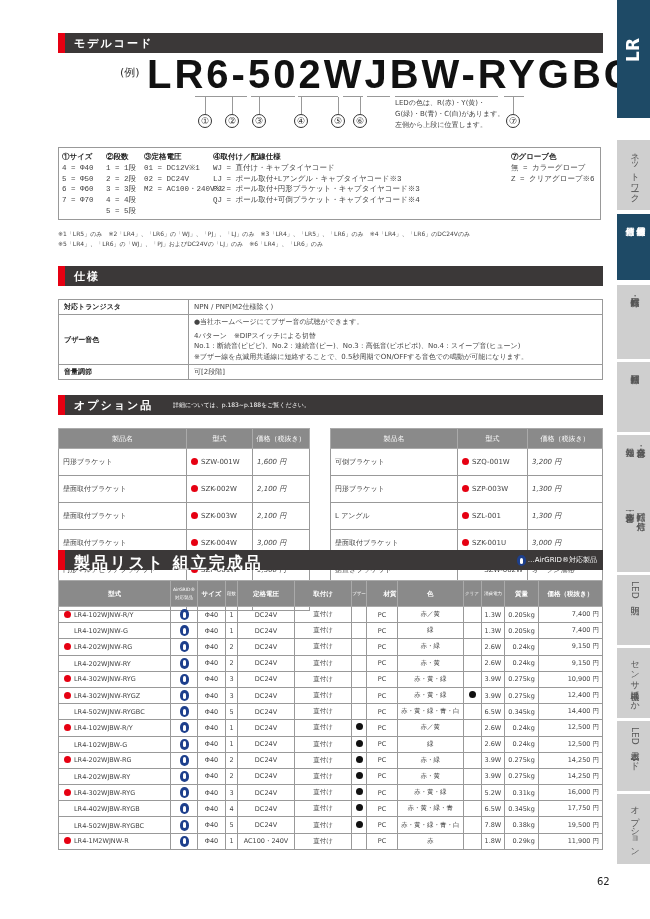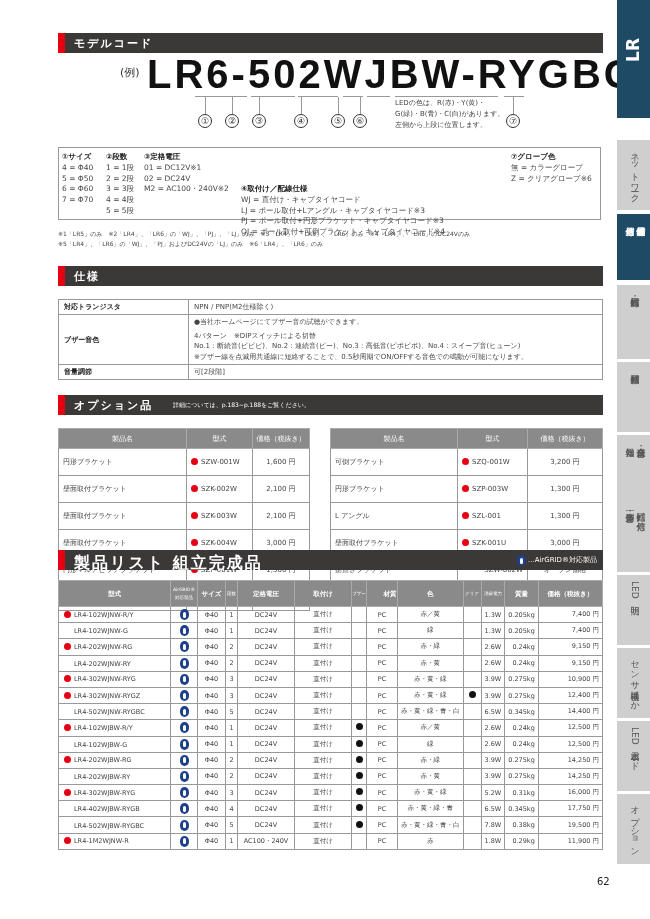--- a/index.html
+++ b/index.html
@@ -14,34 +14,34 @@
 
   
   .example { position: absolute; left: 120px; top: 65px; font-size: 11px; color: #333; }
   .model-code { position: absolute; left: 147px; top: 52px; font-family: "Liberation Sans", sans-serif; font-weight: bold; font-size: 40px; letter-spacing: 3px; color: #111; white-space: nowrap; }
   .underline { position: absolute; height: 1px; background: #999; top: 96px; }
   .tick { position: absolute; width: 1px; background: #999; top: 97px; height: 17px; }
   .circ { position: absolute; top: 114px; width: 14px; height: 14px; border: 1px solid #333; border-radius: 50%; font-size: 9px; text-align: center; line-height: 12px; color: #333; }
   .led-note { position: absolute; left: 395px; top: 98px; font-size: 7px; color: #444; line-height: 11px; width: 170px; }
 
   .legend-box { position: absolute; left: 58px; top: 147px; width: 543px; height: 73px; border: 1px solid #999; border-top: 1px solid #999; }
-  .lcol { position: absolute; top: 4px; font-size: 7.5px; line-height: 10.8px; color: #444; white-space: nowrap; }
+  .lcol { position: absolute; top: 4px; font-size: 7.5px; line-height: 10.8px; color: #444; white-space: nowrap; font-family: Liberation Mono, monospace; }
   .lcol .h { font-weight: bold; color: #222; }
   .foot { position: absolute; left: 58px; font-size: 6px; color: #444; white-space: nowrap; }
 
   
   table { border-collapse: collapse; }
   .spec { position: absolute; left: 58px; top: 299px; width: 545px; font-size: 7px; }
   .spec td { border: 1px solid #999; padding: 2px 5px; color: #444; vertical-align: middle; }
   .spec td.k { font-weight: bold; color: #222; width: 130px; }
 
   .opt { position: absolute; top: 428px; font-size: 7px; }
   .opt th { background: #8a8a8a; color: #fff; font-weight: normal; height: 20px; border: 1px solid #aaa; }
   .opt td { border: 1px solid #999; height: 14.5px; padding: 8px 4px; color: #444; white-space: nowrap; }
-  .opt td.p { text-align: center; }
+  .opt td.p { text-align: left; font-style: italic; }
   .dot { display: inline-block; width: 7px; height: 7px; border-radius: 50%; background: #e60012; margin-right: 3px; vertical-align: -1px; }
   .bdot { display: inline-block; width: 7px; height: 7px; border-radius: 50%; background: #111; }
 
   .prod { position: absolute; left: 58px; top: 580px; width: 545px; font-size: 6.5px; }
   .prod th { background: #8a8a8a; color: #fff; font-weight: bold; height: 26px; border: 1px solid #aaa; font-size: 6.5px; line-height: 8px; }
   .prod th.sm { font-size: 4.5px; font-weight: normal; }
   .prod td { border: 1px solid #999; height: 16.2px; padding: 0 3px; color: #444; white-space: nowrap; text-align: center; }
   .prod td.model { text-align: left; padding-left: 5px; }
   .prod td.r { text-align: right; }
   .air { display: inline-block; width: 9px; height: 11px; border-radius: 50% / 45%; background: #1d3f8c; position: relative; vertical-align: middle; }
@@ -113,21 +113,21 @@
       <div>3 = 3段</div>
       <div>4 = 4段</div>
       <div>5 = 5段</div>
   </div>
   <div class="lcol" style="left:85px;">
     <div class="h">③定格電圧</div>
     <div>01 = DC12V※1</div>
       <div>02 = DC24V</div>
       <div>M2 = AC100・240V※2</div>
   </div>
-  <div class="lcol" style="left:182px;margin-top:32px;">
+  <div class="lcol" style="left:154px;">
     <div class="h">④取付け／配線仕様</div>
     <div>WJ = 直付け・キャブタイヤコード</div>
       <div>LJ = ポール取付+Lアングル・キャブタイヤコード※3</div>
       <div>PJ = ポール取付+円形ブラケット・キャブタイヤコード※3</div>
       <div>QJ = ポール取付+可倒ブラケット・キャブタイヤコード※4</div>
   </div>
   <div class="lcol" style="left:452px;">
     <div class="h">⑦グローブ色</div>
     <div>無 = カラーグローブ</div>
       <div>Z = クリアグローブ※6</div>

